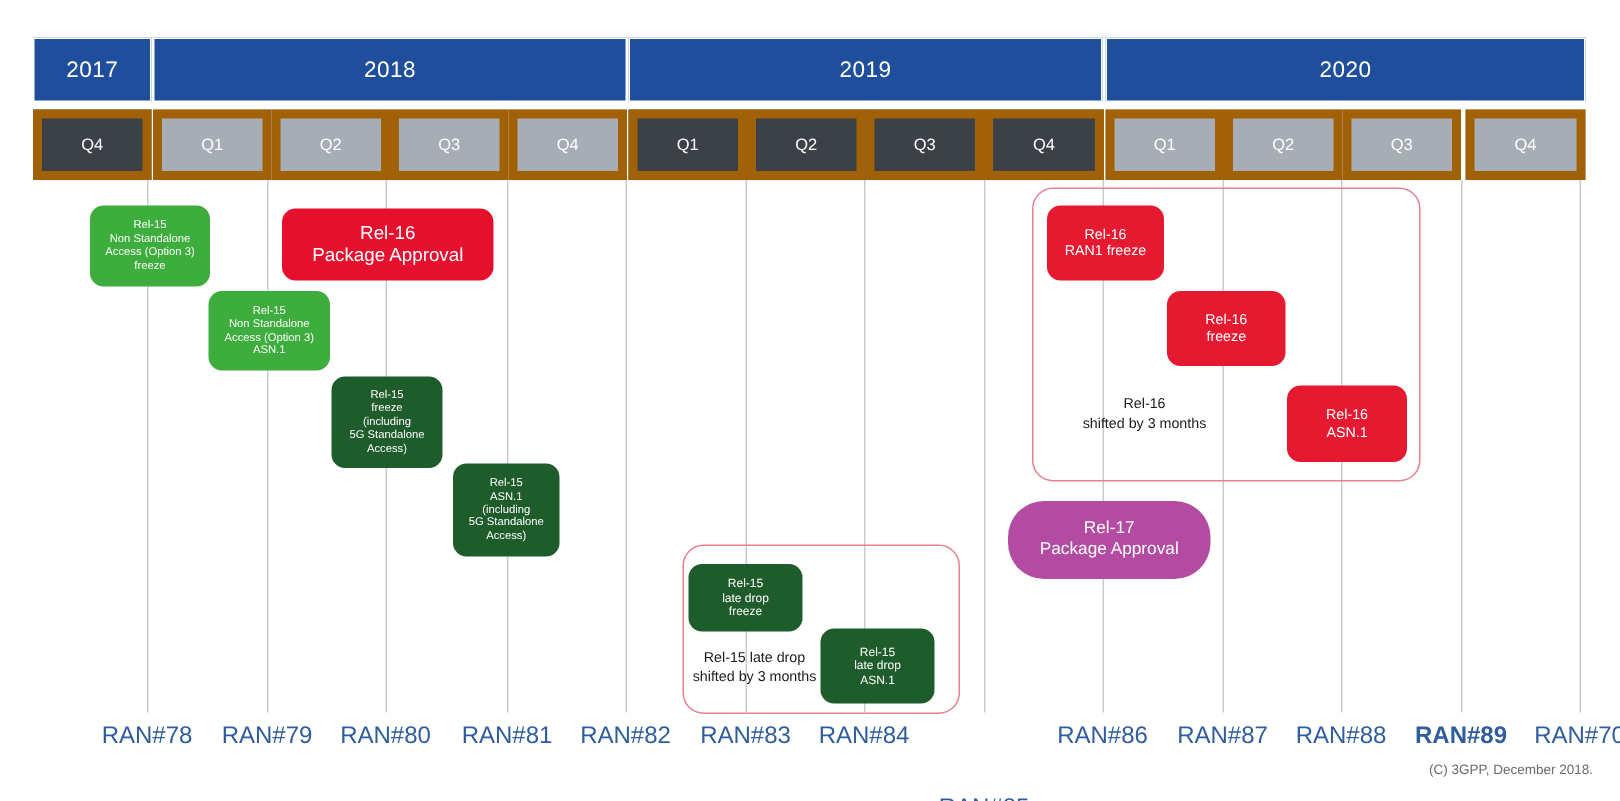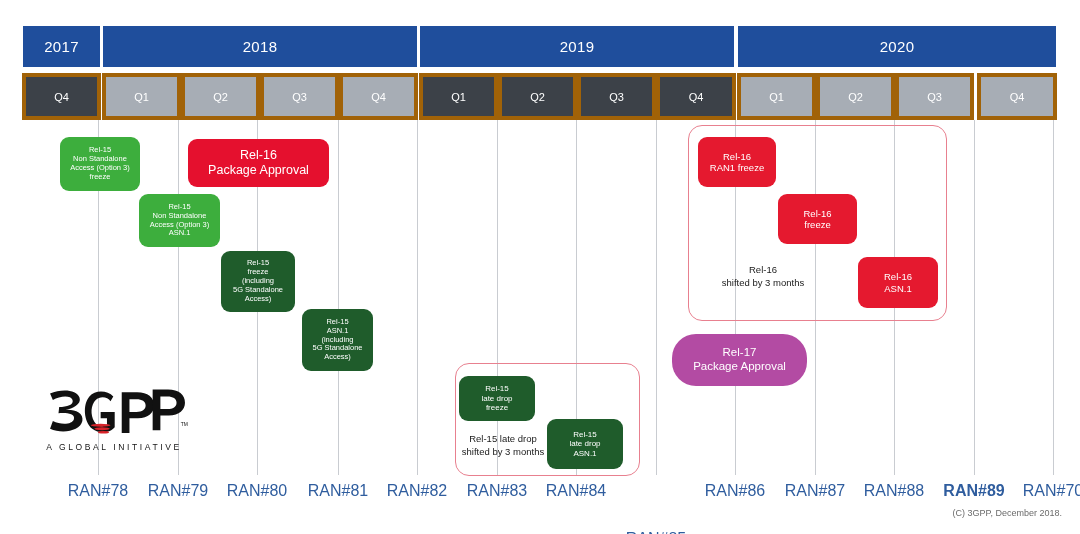--- a/index.html
+++ b/index.html
@@ -41,21 +41,21 @@
   .quarter-cell {
     position: absolute;
     top: 73px;
     height: 47px;
     color: #ffffff;
     font-size: 11px;
     display: flex;
     align-items: center;
     justify-content: center;
     box-sizing: border-box;
-    border: 4px solid #a16207;
+    border: 6px solid #a16207;
   }
   .quarter-cell.dark  { background: #3C4148; }
   .quarter-cell.light { background: #A7ADB5; }
 
   
   .gridline {
     position: absolute;
     top: 120px;
     width: 1px;
     background: #C9CCD1;
@@ -308,38 +308,16 @@
       <div class="ran-label" style="left: 497px;">RAN#83</div>
       <div class="ran-label" style="left: 576px;">RAN#84</div>
       <div class="ran-label" style="left: 656px; margin-top: 48px;">RAN#85</div>
       <div class="ran-label" style="left: 735px;">RAN#86</div>
       <div class="ran-label" style="left: 815px;">RAN#87</div>
       <div class="ran-label" style="left: 894px; text-align: right;">RAN#88</div>
       <div class="ran-label" style="left: 974px; font-weight: bold;">RAN#89</div>
       <div class="ran-label" style="left: 1053px;">RAN#70</div>
     </div>
 
-  <div class="logo-wrap">
-    <svg class="logo-mark" viewBox="0 0 210 74">
-      <g fill="#111111">
-
-        <path d="M14 8 C30 1, 52 2, 56 14 C59 23, 46 30, 36 31 C49 30, 62 35, 60 47 C57 61, 32 66, 14 58 L18 47 C30 53, 46 52, 48 44 C50 36, 36 35, 26 36 L27 27 C38 27, 48 24, 46 17 C44 10, 28 11, 18 17 Z"></path>
-
-        <path d="M104 12 C96 3, 78 2, 70 12 C60 24, 62 48, 74 58 C84 66, 100 64, 106 56 L106 34 L86 34 L86 43 L95 43 L95 52 C90 56, 81 55, 77 48 C71 38, 72 24, 79 17 C85 11, 96 12, 100 19 Z"></path>
-
-        <path d="M116 6 L116 64 L127 64 L127 43 L139 43 C154 43, 162 35, 162 25 C162 13, 153 6, 138 6 Z M127 16 L137 16 C145 16, 150 19, 150 25 C150 31, 145 34, 137 34 L127 34 Z"></path>
-
-        <path d="M160 2 L160 60 L171 60 L171 39 L183 39 C198 39, 206 31, 206 21 C206 9, 197 2, 182 2 Z M171 12 L181 12 C189 12, 194 15, 194 21 C194 27, 189 30, 181 30 L171 30 Z"></path>
-      </g>
-
-      <g fill="#D8232A">
-        <ellipse cx="86" cy="53" rx="14" ry="2.2"></ellipse>
-        <ellipse cx="88" cy="58" rx="11" ry="2.0"></ellipse>
-        <ellipse cx="90" cy="63" rx="8" ry="1.8"></ellipse>
-      </g>
-      <text x="200" y="54" font-size="7" fill="#111111" font-family="Liberation Sans, sans-serif">TM</text>
-    </svg>
-    <div class="logo-tagline">A GLOBAL INITIATIVE</div>
-  </div>
 
   <div class="copyright">(C) 3GPP, December 2018.</div>
 
 </div>
 
 </body></html>

